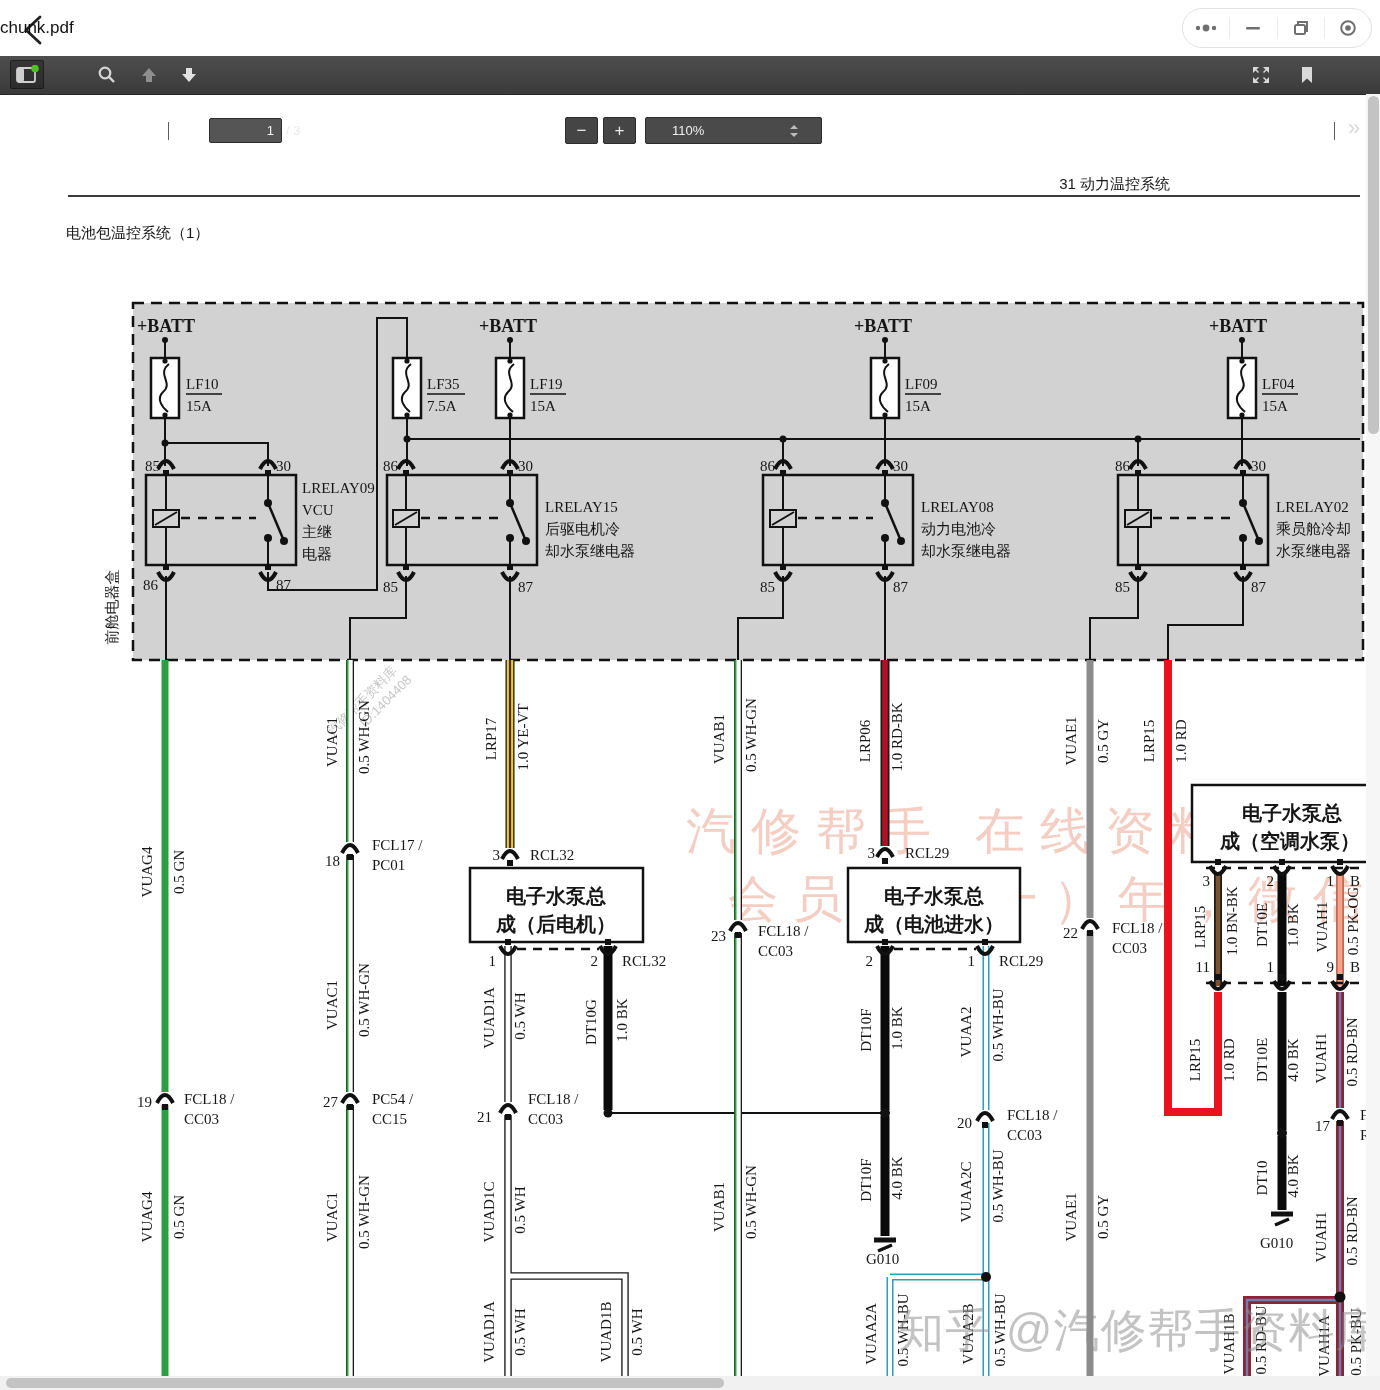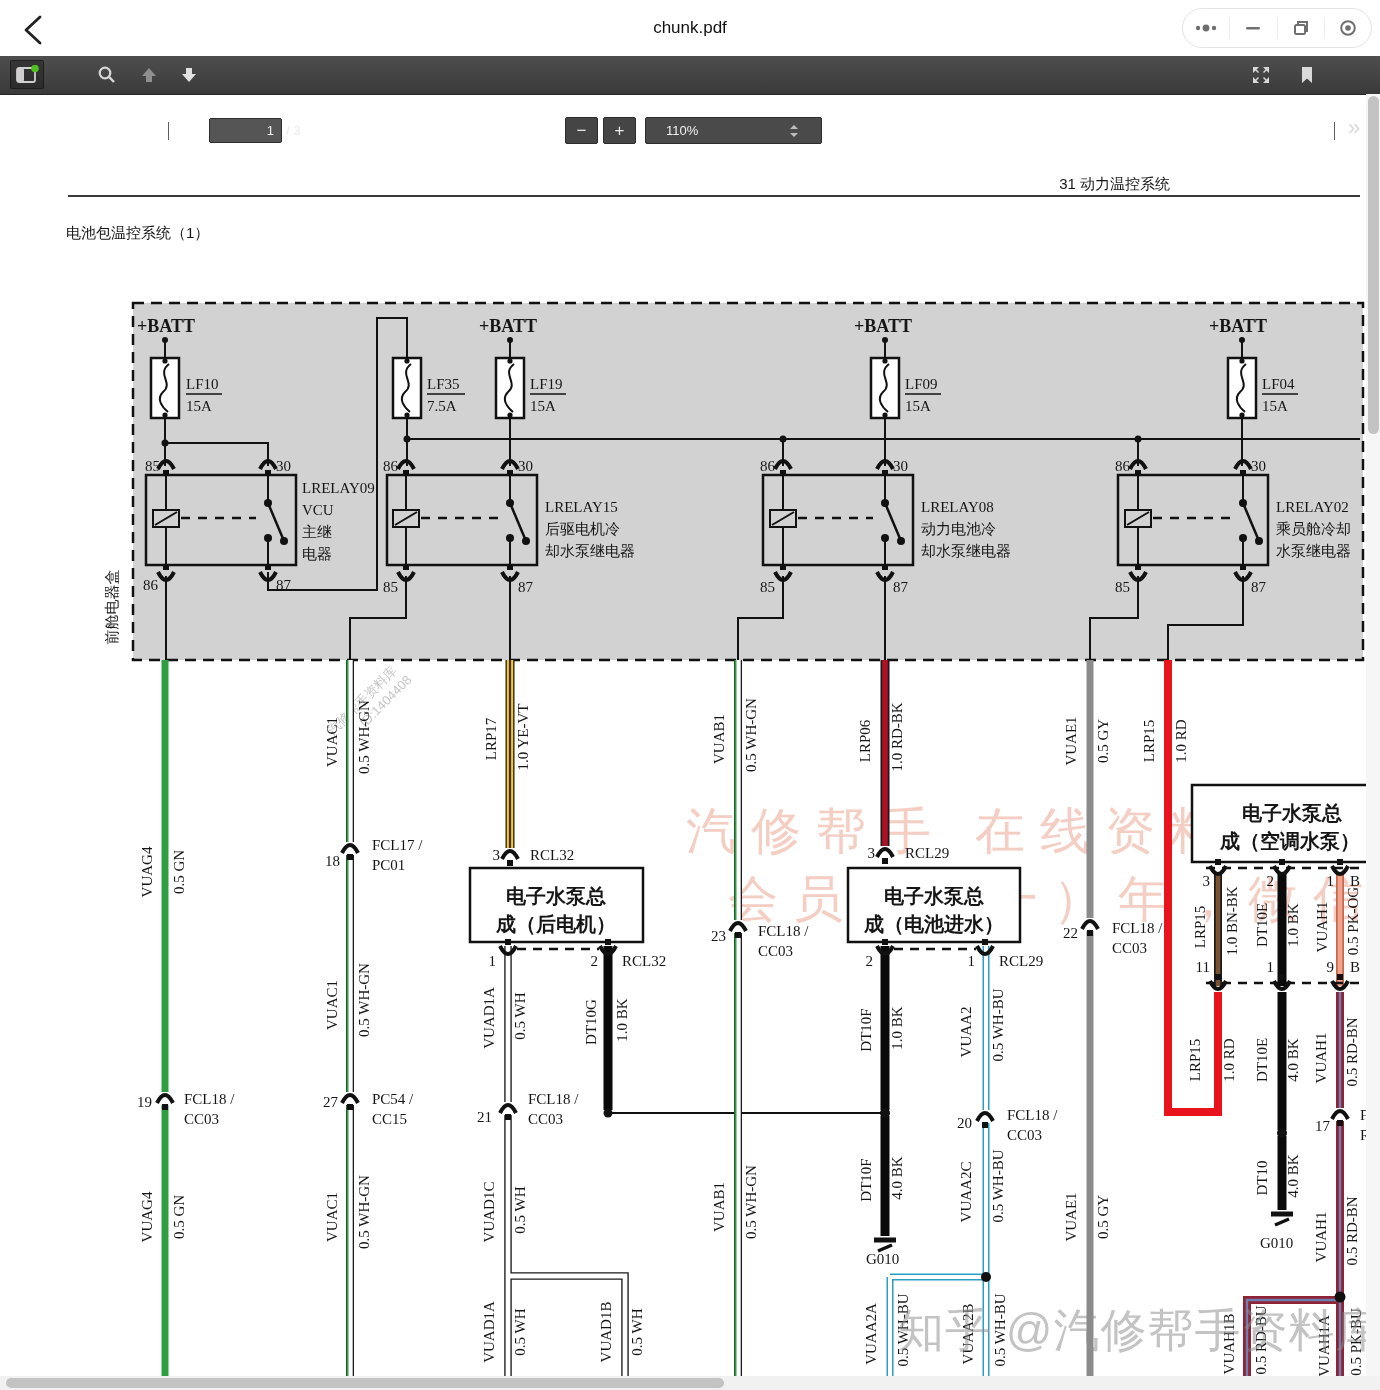--- a/index.html
+++ b/index.html
@@ -1,30 +1,30 @@
 <!DOCTYPE html>
 <html><head>
 <meta charset="utf-8">
 <style>
   html,body{margin:0;padding:0;background:#fff;}
   body{width:1380px;height:1390px;position:relative;overflow:hidden;font-family:"Liberation Sans",sans-serif;}
   
   .topbar{position:absolute;left:0;top:0;width:1380px;height:56px;background:#fff;z-index:10;}
   .back-btn{position:absolute;left:10px;top:6px;width:40px;height:44px;background:none;border:none;cursor:pointer;}
-  .win-title{position:absolute;left:0;top:0;width:1380px;height:56px;line-height:56px;text-align:center;font-size:17px;color:#111;}
+  .win-title{position:absolute;left:0;top:0;width:1380px;height:56px;line-height:56px;font-size:17px;color:#111;}
   .pill{position:absolute;left:1182px;top:8px;width:190px;height:40px;border:1px solid #e2e2e2;border-radius:21px;background:#fff;display:flex;align-items:center;box-sizing:border-box;}
   .pill .cell{flex:1;display:flex;align-items:center;justify-content:center;height:100%;}
   .pill .sep{width:1px;height:22px;background:#ececec;}
   
   .toolbar{position:absolute;left:0;top:56px;width:1380px;height:38px;background:linear-gradient(#4e4e4e,#3a3a3a);border-bottom:1px solid #262626;z-index:10;}
   .tbtn{position:absolute;top:4px;height:29px;background:transparent;border:none;padding:0;display:flex;align-items:center;justify-content:center;cursor:pointer;}
   .tbtn.toggled{background:rgba(0,0,0,.28);border:1px solid rgba(0,0,0,.4);border-radius:2px;box-sizing:border-box;}
   .page-input{position:absolute;left:209px;top:62px;width:64px;height:23px;background:#555;border:1px solid #2c2c2c;border-radius:2px;color:#f2f2f2;font-size:13px;text-align:right;padding:0 7px 0 0;z-index:11;}
   .page-total{position:absolute;left:286px;top:62px;height:26px;line-height:26px;color:#e9e9e9;font-size:13px;z-index:11;}
-  .zoom-sel{position:absolute;left:645px;top:61px;width:177px;height:27px;background:#4a4a4a;border:1px solid #2c2c2c;border-radius:2px;box-sizing:border-box;color:#f0f0f0;font-size:13px;line-height:25px;padding-left:20px;cursor:pointer;z-index:11;}
+  .zoom-sel{position:absolute;left:645px;top:61px;width:177px;height:27px;background:#4a4a4a;border:1px solid #2c2c2c;border-radius:2px;box-sizing:border-box;color:#f0f0f0;font-size:13px;line-height:25px;padding-left:26px;cursor:pointer;z-index:11;}
   .spin{position:absolute;right:22px;top:6px;}
   .zbtn{position:absolute;top:61px;width:33px;height:27px;background:#454545;border:1px solid #2c2c2c;color:#e9e9e9;font-size:17px;line-height:25px;text-align:center;border-radius:2px;box-sizing:border-box;cursor:pointer;z-index:11;padding:0;}
   .chev2{position:absolute;left:1342px;top:58px;color:#d9d9d9;font-size:22px;letter-spacing:-2px;background:none;border:none;cursor:pointer;z-index:11;}
   .tb-sep{position:absolute;width:1px;height:18px;background:#5d5d5d;top:66px;z-index:11;}
   
   .wm-diag{position:absolute;left:322px;top:688px;z-index:1;transform:rotate(-45deg);color:#bcbcbc;font-size:13px;opacity:.85;line-height:17px;}
   .wm-pink{position:absolute;z-index:1;color:#f4cdc3;font-size:50px;letter-spacing:15px;white-space:nowrap;}
   .wm-zhihu{position:absolute;left:898px;top:1300px;z-index:3;color:#8d8d8d;opacity:.52;font-size:46px;font-weight:500;white-space:nowrap;letter-spacing:1px;}
   
   .sb-v{position:absolute;left:1366px;top:94px;width:14px;height:1282px;background:#f6f6f6;z-index:12;}

